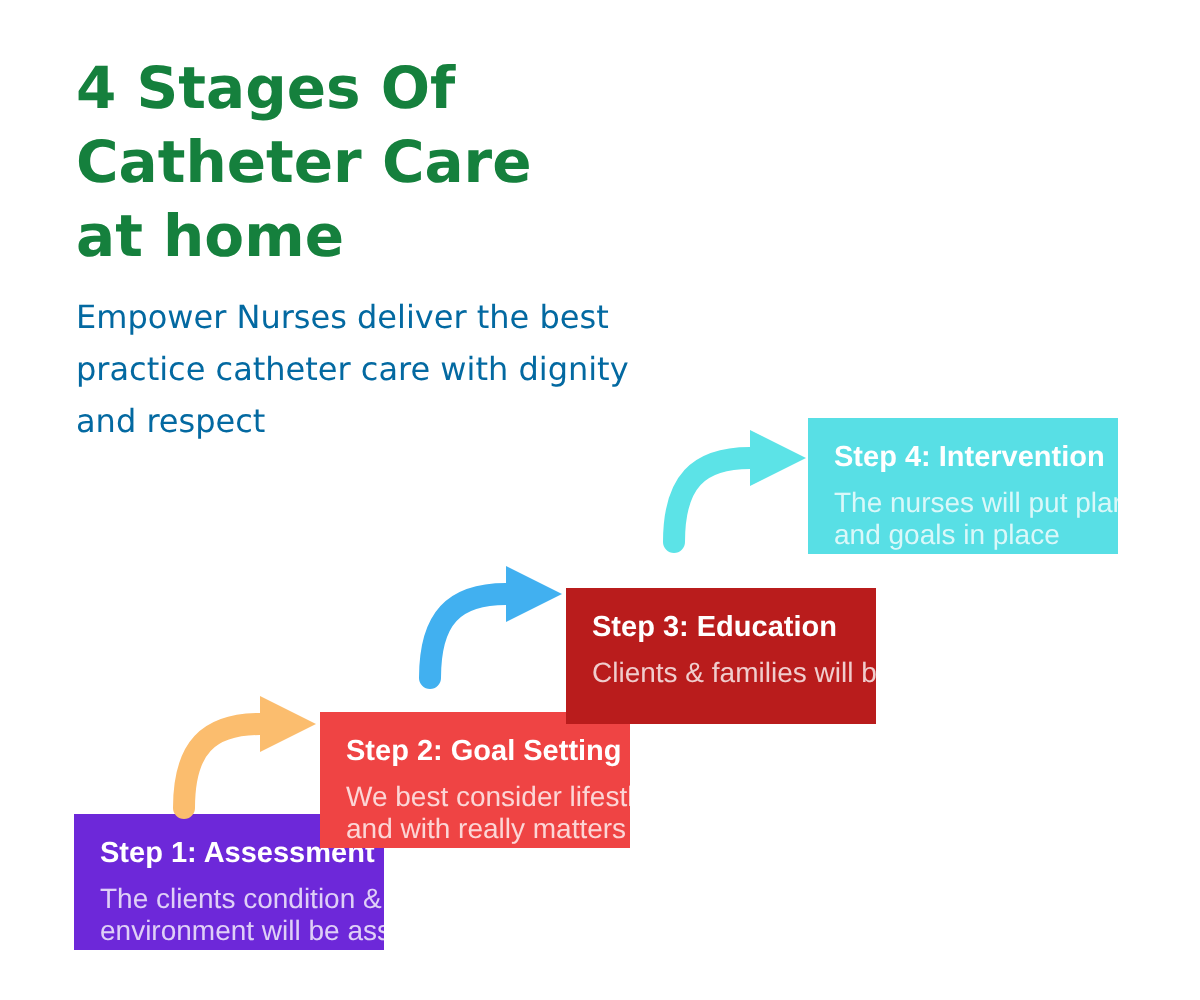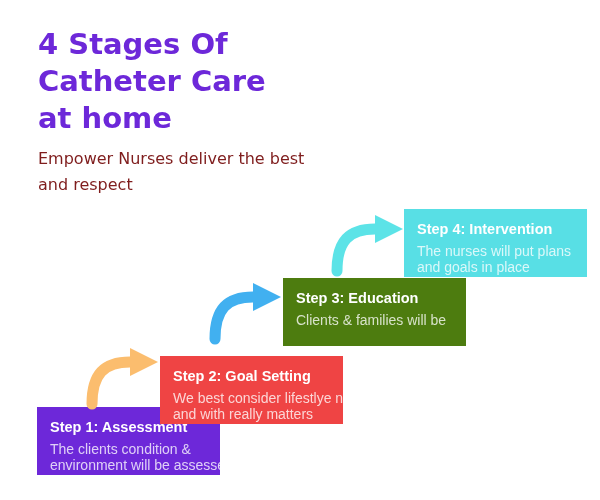--- a/index.html
+++ b/index.html
@@ -28,21 +28,21 @@
   .subtitle {
     position: absolute;
     left: 38px; top: 146px;
     font-family: "DejaVu Sans", sans-serif;
     font-weight: 400;
     font-size: 16px;
     line-height: 26px;
   }
   .step-box {
     position: absolute;
-    width: 183px; height: 68px;
+    width: 155px; height: 68px;
     padding: 10px 13px 0 13px;
     color: #ffffff;
   }
   .step-label {
     font-weight: 700;
     font-size: 14.5px;
     line-height: 20px;
     white-space: nowrap;
     margin-bottom: 4px;
   }
@@ -55,44 +55,45 @@
   .arrow-svg {
     position: absolute;
     overflow: visible;
   }
 </style>
 </head>
 <body>
 
 <div class="canvas" style="background: rgb(255, 255, 255);">
 
-  <div class="headline" style="color: #6d28d9;">
+  <div class="headline" style="color: #15803d;">
     <div>4 Stages Of</div>
     <div>Catheter Care</div>
     <div>at home</div>
   </div>
 
-  <div class="subtitle" style="color: #7f1d1d;">
+  <div class="subtitle" style="color: #0369a1;">
     <div>Empower Nurses deliver the best</div>
+    <div>practice catheter care with dignity</div>
     <div>and respect</div>
   </div>
 
   <div class="step-box" style="left: 37px; top: 407px; background: #6d28d9;">
     <div class="step-label">Step 1: Assessment</div>
     <div class="step-desc-line">The clients condition &amp;</div>
     <div class="step-desc-line">environment will be assessed</div>
   </div>
 
   <div class="step-box" style="left: 160px; top: 356px; background: #ef4444;">
     <div class="step-label">Step 2: Goal Setting</div>
     <div class="step-desc-line">We best consider lifestlye needs</div>
     <div class="step-desc-line">and with really matters</div>
   </div>
 
-  <div class="step-box" style="left: 283px; top: 278px; background: #4d7c0f;">
+  <div class="step-box" style="left: 283px; top: 294px; background: #b91c1c;">
     <div class="step-label">Step 3: Education</div>
     <div class="step-desc-line">Clients &amp; families will be</div>
   </div>
 
   <div class="step-box" style="left: 404px; top: 209px; background: rgb(88, 223, 229);">
     <div class="step-label">Step 4: Intervention</div>
     <div class="step-desc-line">The nurses will put plans</div>
     <div class="step-desc-line">and goals in place</div>
   </div>
 

